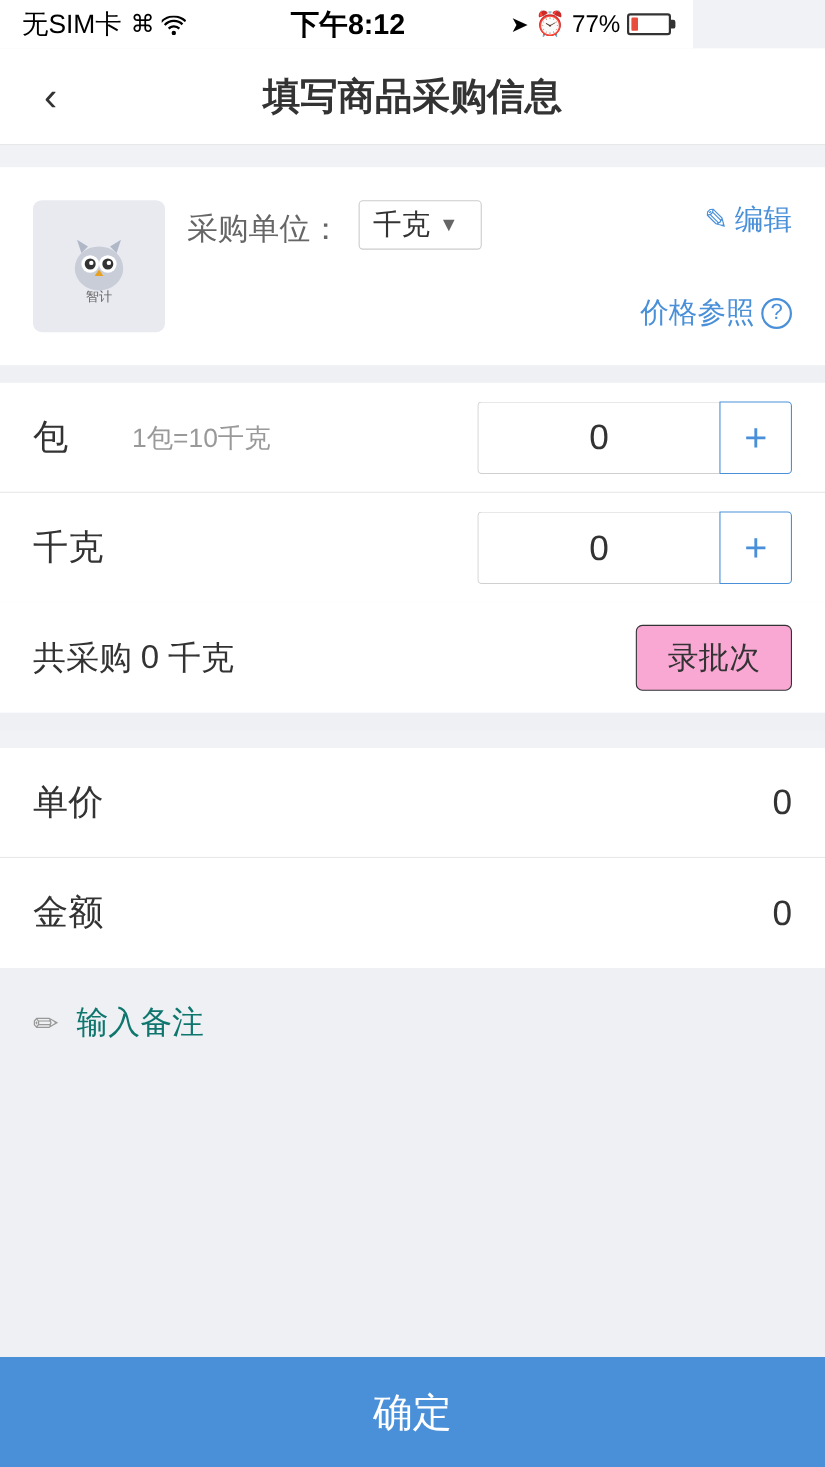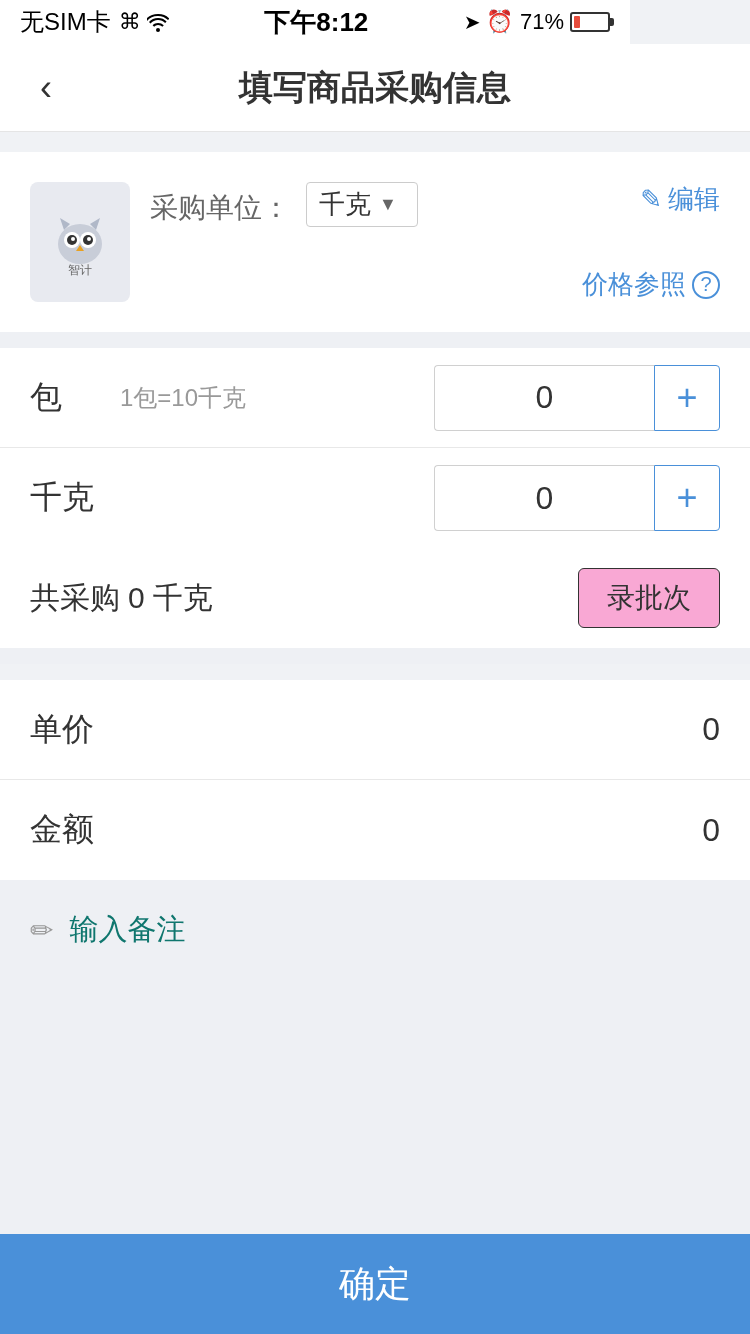--- a/index.html
+++ b/index.html
@@ -82,21 +82,21 @@
     .product-card {
       background: #fff;
       margin-top: 20px;
       padding: 30px;
       display: flex;
       align-items: flex-start;
       gap: 20px;
       position: relative;
     }
     .product-image {
-      width: 100px;
+      width: 120px;
       height: 120px;
       background: #e8eaf0;
       border-radius: 8px;
       display: flex;
       align-items: center;
       justify-content: center;
       flex-shrink: 0;
     }
     .product-image-inner {
       width: 80px;
@@ -342,21 +342,21 @@
         <path d="M11 9c-2.1 0-4 .9-5.4 2.3l1.5 1.5A6.1 6.1 0 0111 11c1.7 0 3.2.7 4.3 1.8l1.5-1.5A8.1 8.1 0 0011 9z" fill="#000"></path>
         <path d="M11 4C7.4 4 4.2 5.5 2 8l1.5 1.5A10.1 10.1 0 0111 6c2.8 0 5.3 1.1 7.1 2.9L19.6 7.4A12.1 12.1 0 0011 4z" fill="#000"></path>
         <path d="M11 0C6 0 1.5 2.1-1.6 5.5l1.5 1.5A14.1 14.1 0 0111 2c3.9 0 7.4 1.6 10 4.1l1.5-1.5A16.1 16.1 0 0011 0z" fill="#000"></path>
       </svg>
     </span>
   </div>
   <div class="status-center">下午8:12</div>
   <div class="status-right">
     <span style="font-size:20px;">➤</span>
     <span>⏰</span>
-    <span>71%</span>
+    <span>77%</span>
     <div class="battery-icon">
       <div class="battery-fill"></div>
     </div>
   </div>
 </div>
 
 <div class="nav-bar">
   <span class="nav-back">‹</span>
   <span class="nav-title">填写商品采购信息</span>
 </div>

